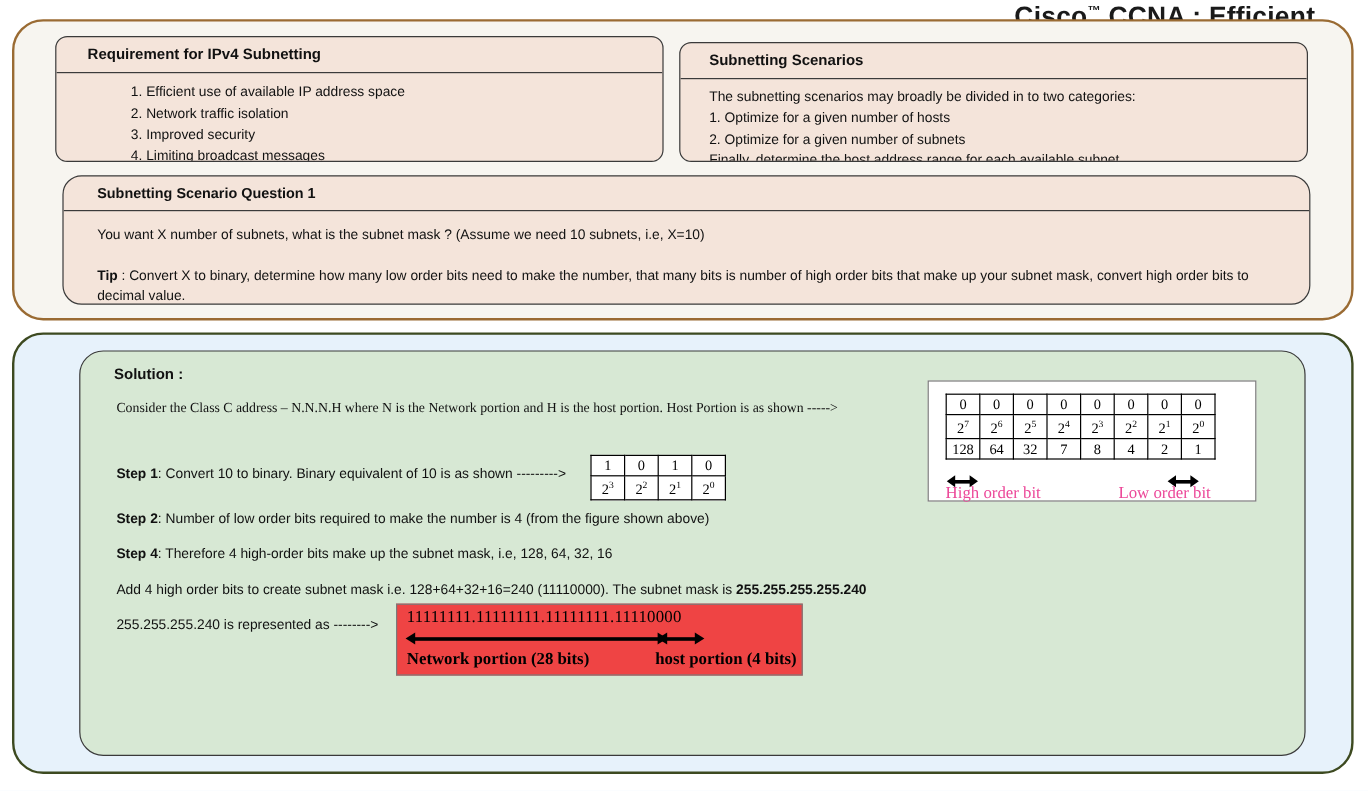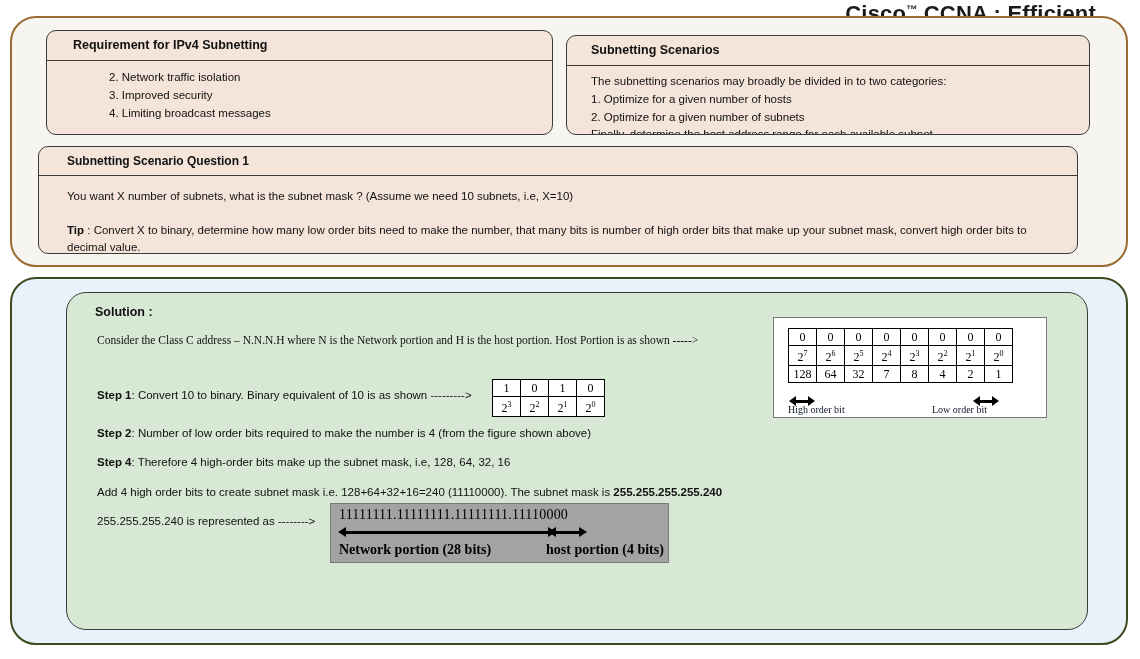--- a/index.html
+++ b/index.html
@@ -46,21 +46,21 @@
   .card-body .row{white-space:pre;}
 
   #card-req{left:46px;top:30px;width:507px;height:105px;}
   #card-req .card-head{padding-left:26px;font-size:12.5px;}
   #card-req .card-body{padding-top:8px;padding-left:62px;}
 
   #card-scen{left:566px;top:35px;width:524px;height:100px;}
   #card-scen .card-head{padding-left:24px;}
   #card-scen .card-body{padding-top:7px;padding-left:24px;}
 
-  #card-q{left:38px;top:146px;width:1040px;height:108px;}
+  #card-q{left:52px;top:146px;width:1040px;height:108px;border-radius:16px;}
   #card-q .card-head{padding-left:28px;font-size:12px;}
   #card-q .card-body{padding:12px 20px 8px 28px;line-height:1.45;}
   #card-q .q-line{margin-bottom:17px;}
   #card-q .tip b{font-weight:bold;}
 
   
   .sol-panel{
     position:absolute;left:66px;top:292px;width:1022px;height:338px;
     background:#d7e8d4;border:1.5px solid #3a3a3a;border-radius:20px;
     box-sizing:border-box;
@@ -106,27 +106,27 @@
     position:absolute;left:5px;top:4px;width:16px;height:2.5px;background:#000;
   }
   .dblarrow .hl,.dblarrow .hr{
     position:absolute;top:0px;width:0;height:0;
     border-top:5px solid transparent;border-bottom:5px solid transparent;
   }
   .dblarrow .hl{left:0;border-right:7px solid #000;}
   .dblarrow .hr{right:0;border-left:7px solid #000;}
   .lbl8{
     position:absolute;top:86px;font-family:"Liberation Serif", serif;
-    font-size:10px;color:#0f172a;
+    font-size:14px;color:#ec4899;
   }
 
   
   #maskbox{
     position:absolute;left:330px;top:503px;width:339px;height:60px;
-    background:#a3a3a3;border:1px solid #7a7a7a;box-sizing:border-box;
+    background:#ef4444;border:1px solid #7a7a7a;box-sizing:border-box;
   }
   .maskbin{
     position:absolute;left:8px;top:3px;font-family:"Liberation Serif", serif;
     font-size:14px;letter-spacing:0.2px;color:#000;
   }
   .mask-arrow{position:absolute;height:11px;}
   .mask-arrow .bar{position:absolute;top:4px;height:2.5px;background:#000;}
   .mask-arrow .hl,.mask-arrow .hr{
     position:absolute;top:0;width:0;height:0;
     border-top:5.5px solid transparent;border-bottom:5.5px solid transparent;
@@ -151,20 +151,21 @@
 
   <div class="title">
     <span>Cisco</span><sup>™</sup><span> CCNA : Efficient</span>
   </div>
 
   <div class="outer-top"></div>
 
   <div class="card" id="card-req">
     <div class="card-head">Requirement for IPv4 Subnetting</div>
     <div class="card-body">
+      <div class="row">1. Efficient use of available IP address space</div>
       <div class="row">2. Network traffic isolation</div>
       <div class="row">3. Improved security</div>
       <div class="row">4. Limiting broadcast messages</div>
     </div>
   </div>
 
   <div class="card" id="card-scen">
     <div class="card-head">Subnetting Scenarios</div>
     <div class="card-body">
       <div class="row">The subnetting scenarios may broadly be divided in to two categories:</div>

